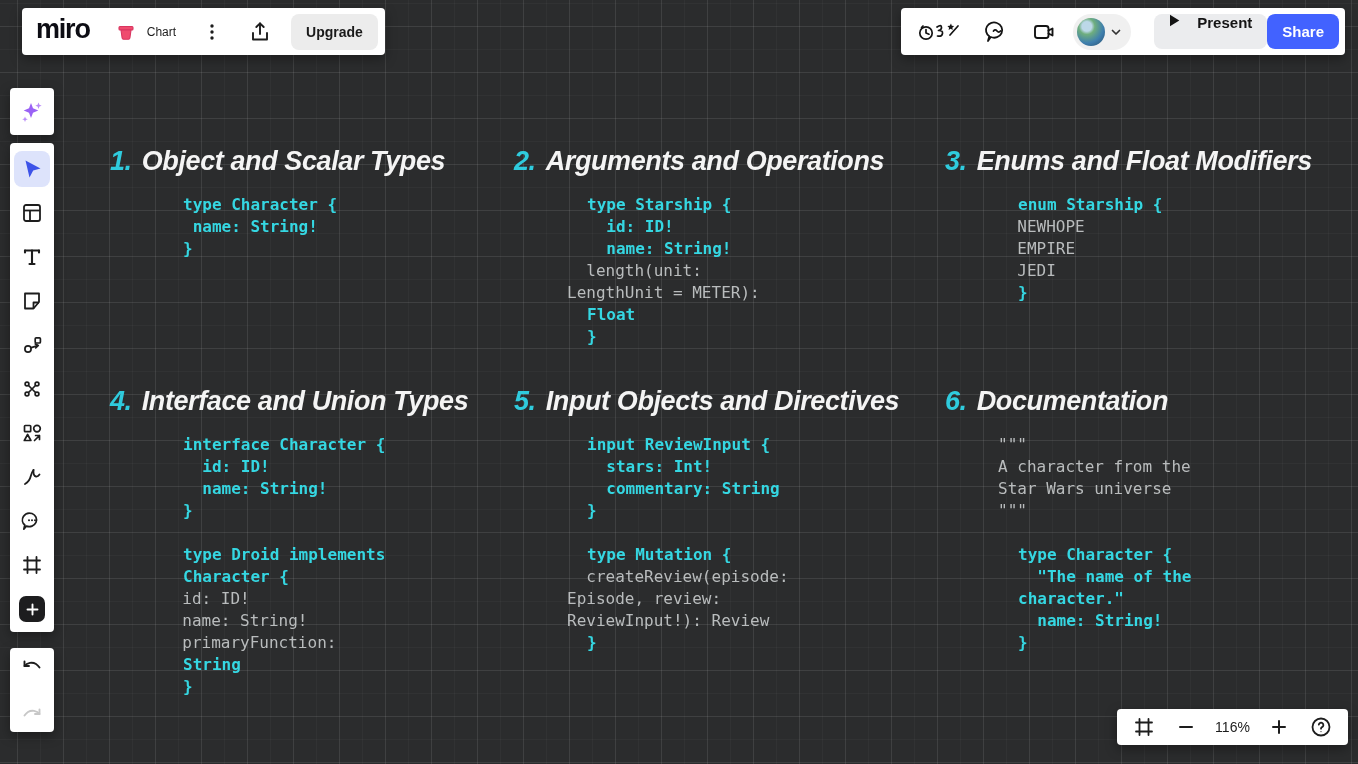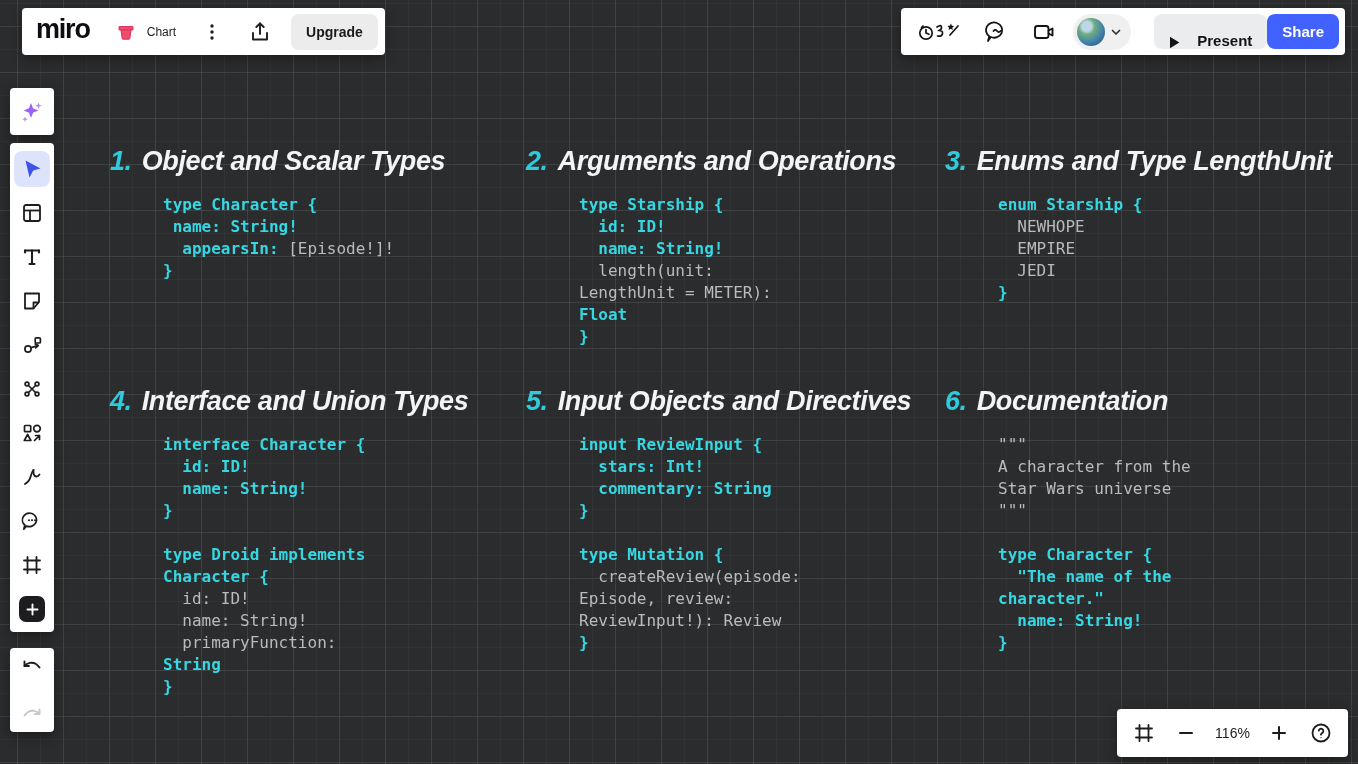--- a/index.html
+++ b/index.html
@@ -42,78 +42,78 @@
   
   .tr-bar { right:13px; top:8px; height:47px; padding:0 6px 0 16px; gap:0; }
   .tr-icon { display:flex; align-items:center; }
   .chat-icon { margin-left:19px; }
   .video-icon { margin-left:21px; }
   .avatar-pill { margin-left:16px; background:#f0f0f0; border-radius:18px; height:36px;
                  display:flex; align-items:center; padding:0 9px 0 4px; gap:5px; }
   .avatar { width:28px; height:28px; border-radius:50%;
             background: radial-gradient(circle at 35% 30%, #bcd8e8 0 18%, #6fae7e 30%, #3f7fae 62%, #274b66 100%); }
   .present-btn { margin-left:23px; background:#ebecee; border:none; border-radius:8px; height:35px;
-                 display:flex; align-items:flex-end; gap:17px; padding:0 15px;
+                 display:flex; align-items:flex-start; gap:17px; padding:0 15px;
                  font:700 15px "Liberation Sans", sans-serif; color:#141414; cursor:pointer; }
   .share-btn { margin-left:0; background:#4262ff; border:none; border-radius:8px; height:35px;
                padding:0 15px; font:700 15px "Liberation Sans", sans-serif; color:#ffffff; cursor:pointer; }
 
   
   .ai-panel { left:10px; top:88px; width:44px; height:47px; justify-content:center; }
   .tools-panel { left:10px; top:143px; width:44px; height:489px; flex-direction:column;
                  padding:8px 0; justify-content:flex-start; }
   .tool { width:36px; height:36px; margin-bottom:8px; display:flex; align-items:center; justify-content:center;
           border-radius:8px; cursor:pointer; flex:none; }
   .tool:last-child { margin-bottom:0; }
   .tool.active { background:#dde3fb; }
   .plus-btn { background:#1d1d1f; border-radius:7px; width:26px; height:26px;
               display:flex; align-items:center; justify-content:center; }
   .history-panel { left:10px; top:648px; width:44px; height:84px; flex-direction:column;
                    justify-content:center; gap:10px; }
 
   
-  .zoom-bar { left:1117px; top:709px; width:231px; height:48px; justify-content:space-between; padding:0 15px; }
+  .zoom-bar { left:1117px; top:709px; width:231px; height:36px; justify-content:space-between; padding:0 15px; }
   .zoom-item { display:flex; align-items:center; justify-content:center; cursor:pointer; }
   .zoom-level { font-size:14px; font-weight:500; color:#1d1d1d; cursor:default; }
 
   
   .section { position:absolute; width:405px; }
   .sec-r1 { top:141px; }
   .sec-r2 { top:381px; }
   .sec-c1 { left:110px; }
-  .sec-c2 { left:526px; }
+  .sec-c2 { left:514px; }
   .sec-c3 { left:945px; width:420px; }
   .sec-heading { font-size:27px; font-weight:700; letter-spacing:-0.4px; line-height:40px; color:#f4f4f4; white-space:nowrap;font-style:italic; }
   .sec-num { color:#2fcbdd; margin-right:10px; }
   .code-area { margin:13px 0 0 53px; font-family:"DejaVu Sans Mono", monospace;
                font-size:16px; line-height:22px; white-space:pre; }
   .code-block { margin-bottom:22px; }
   .code-block:last-child { margin-bottom:0; }
-  .tok-k { color:#35d7e2; font-weight:700; }
+  .tok-k { color:#35d7e2; font-weight:700;margin-left:20px; }
   .tok-p { color:#b9bcbd; font-weight:400; }
 
   svg { display:block; }
 </style>
 </head>
 <body>
 
 <div class="canvas">
 
   <div class="section sec-r1 sec-c1">
     <div class="sec-heading"><span class="sec-num">1.</span><span>Object and Scalar Types</span></div>
-    <div class="code-area"><div class="code-block"><div class="code-line"><span class="tok-k">type Character {</span></div><div class="code-line"><span class="tok-k"> name: String!</span></div><div class="code-line"><span class="tok-k">  appearsIn:</span><span class="tok-p"> [Episode!]!</span></div><div class="code-line"><span class="tok-k">}</span></div></div></div>
+    <div class="code-area"><div class="code-block"><div class="code-line"><span class="tok-k">type Character {</span></div><div class="code-line"><span class="tok-k"> name: String!</span></div><div class="code-line"><span class="tok-k">}</span></div></div></div>
   </div>
 
   <div class="section sec-r1 sec-c2">
     <div class="sec-heading"><span class="sec-num">2.</span><span>Arguments and Operations</span></div>
     <div class="code-area"><div class="code-block"><div class="code-line"><span class="tok-k">type Starship {</span></div><div class="code-line"><span class="tok-k">  id: ID!</span></div><div class="code-line"><span class="tok-k">  name: String!</span></div><div class="code-line"><span class="tok-p">  length(unit:</span></div><div class="code-line"><span class="tok-p">LengthUnit = METER):</span></div><div class="code-line"><span class="tok-k">Float</span></div><div class="code-line"><span class="tok-k">}</span></div></div></div>
   </div>
 
   <div class="section sec-r1 sec-c3">
-    <div class="sec-heading"><span class="sec-num">3.</span><span>Enums and Type LengthUnit</span></div>
+    <div class="sec-heading"><span class="sec-num">3.</span><span>Enums and Float Modifiers</span></div>
     <div class="code-area"><div class="code-block"><div class="code-line"><span class="tok-k">enum Starship {</span></div><div class="code-line"><span class="tok-p">  NEWHOPE</span></div><div class="code-line"><span class="tok-p">  EMPIRE</span></div><div class="code-line"><span class="tok-p">  JEDI</span></div><div class="code-line"><span class="tok-k">}</span></div></div></div>
   </div>
 
   <div class="section sec-r2 sec-c1">
     <div class="sec-heading"><span class="sec-num">4.</span><span>Interface and Union Types</span></div>
     <div class="code-area"><div class="code-block"><div class="code-line"><span class="tok-k">interface Character {</span></div><div class="code-line"><span class="tok-k">  id: ID!</span></div><div class="code-line"><span class="tok-k">  name: String!</span></div><div class="code-line"><span class="tok-k">}</span></div></div><div class="code-block"><div class="code-line"><span class="tok-k">type Droid implements</span></div><div class="code-line"><span class="tok-k">Character {</span></div><div class="code-line"><span class="tok-p">  id: ID!</span></div><div class="code-line"><span class="tok-p">  name: String!</span></div><div class="code-line"><span class="tok-p">  primaryFunction:</span></div><div class="code-line"><span class="tok-k">String</span></div><div class="code-line"><span class="tok-k">}</span></div></div></div>
   </div>
 
   <div class="section sec-r2 sec-c2">
     <div class="sec-heading"><span class="sec-num">5.</span><span>Input Objects and Directives</span></div>

